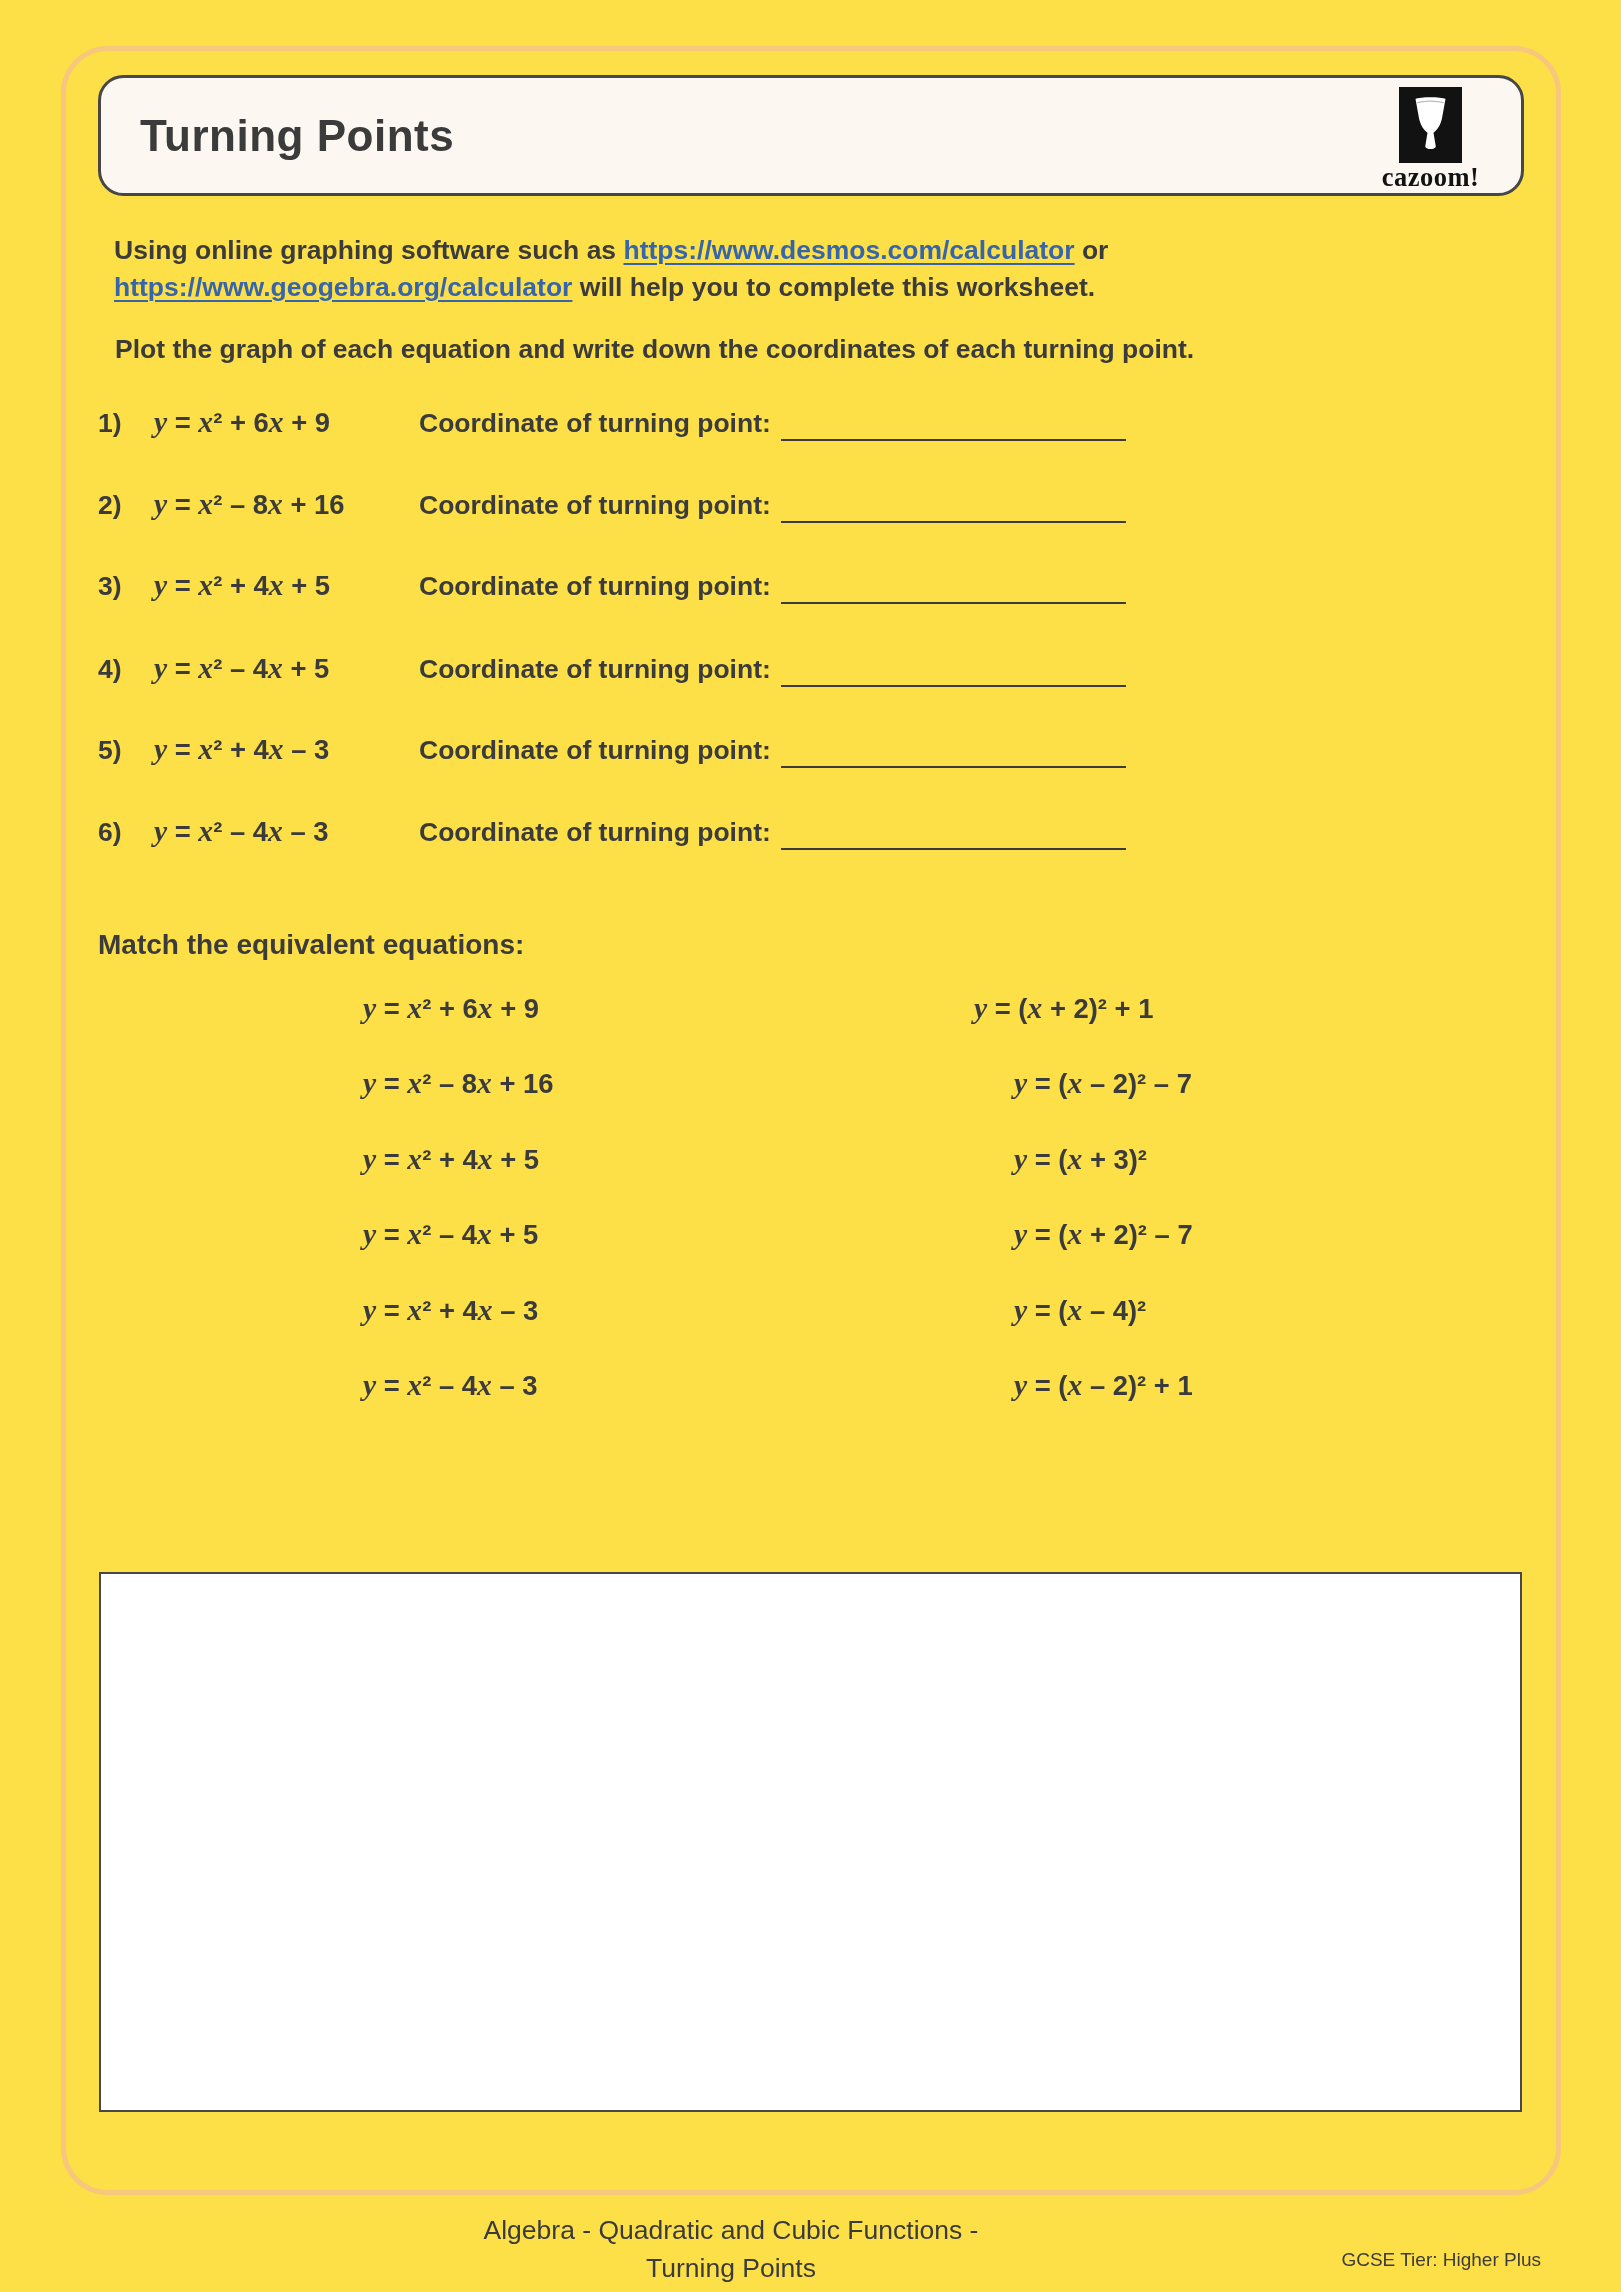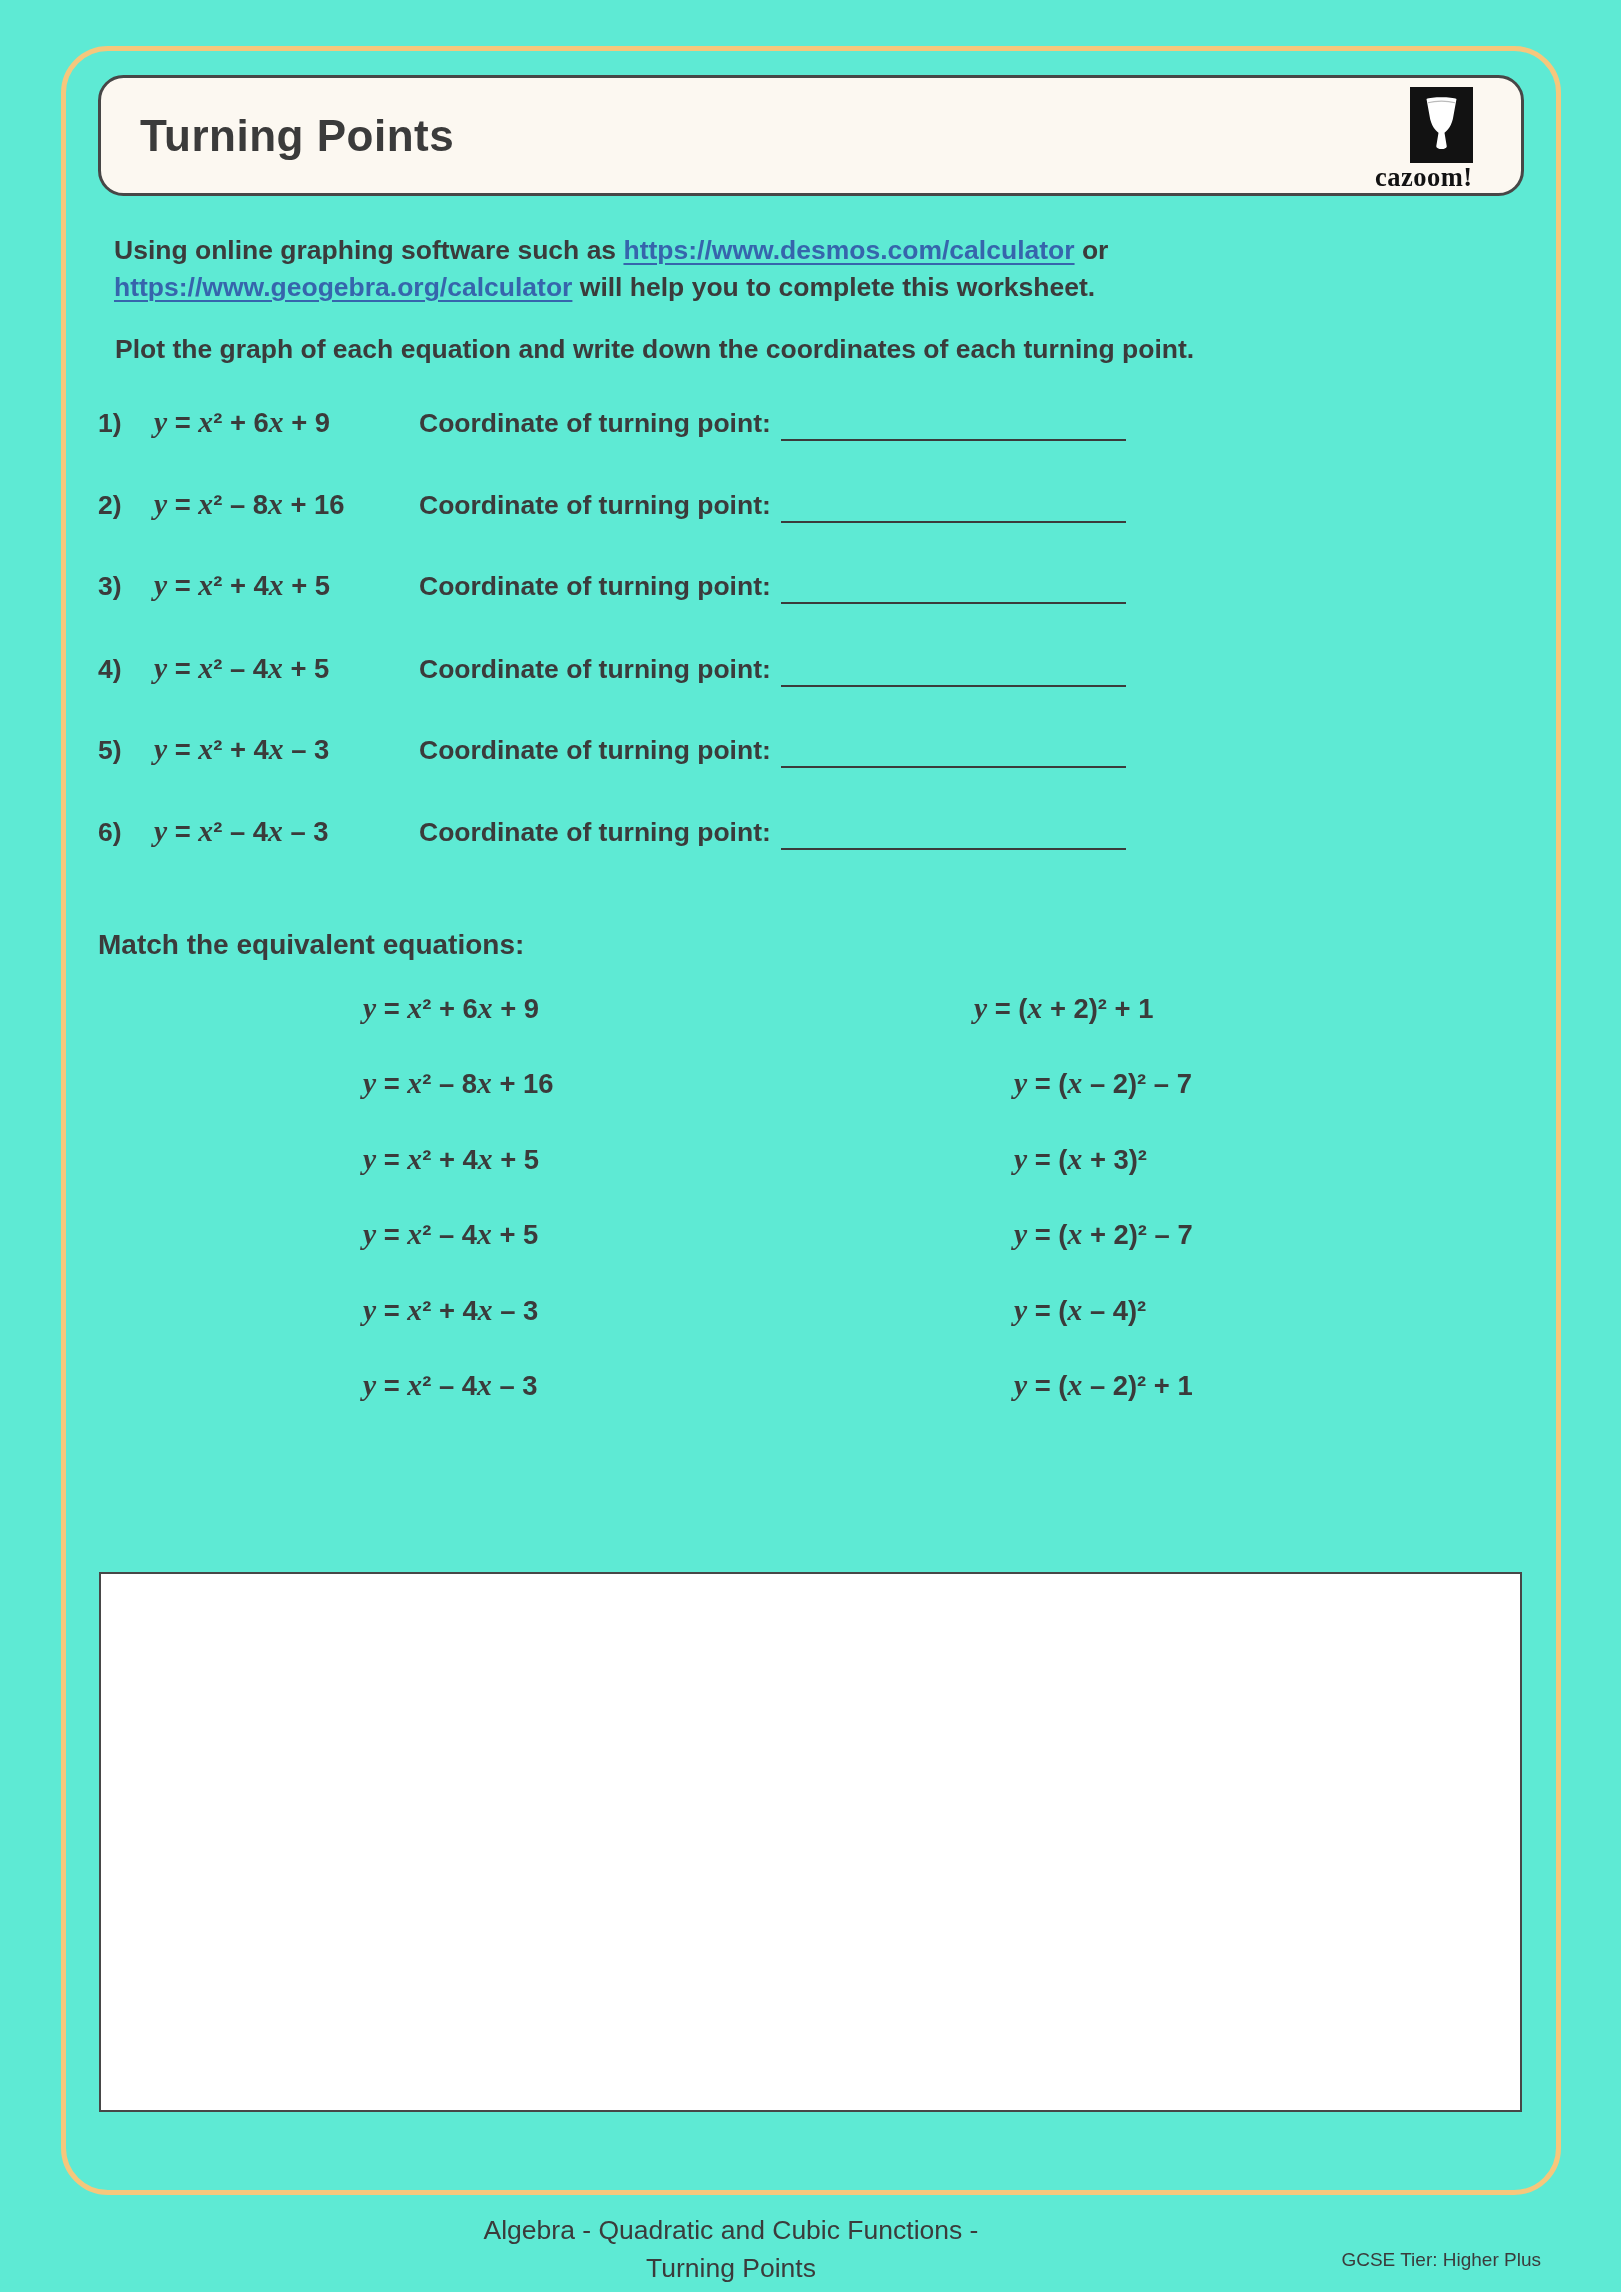--- a/index.html
+++ b/index.html
@@ -1,30 +1,30 @@
 <!DOCTYPE html>
 <html><head>
 <meta charset="utf-8">
 <style>
   * { margin:0; padding:0; box-sizing:border-box; }
   html,body { background:#ffffff; }
   body { width:1621px; height:2293px; position:relative; font-family:"Liberation Sans", sans-serif; color:#3b3b3b; }
 
-  .page { position:absolute; inset:0; width:1621px; height:2293px; background:#5eead4; overflow:hidden; }
+  .page { position:absolute; inset:0; width:1621px; height:2293px; background:#fde047; overflow:hidden; }
 
   
   .frame { position:absolute; left:61px; top:46px; width:1500px; height:2149px;
            border:5.9px solid #f6c77c; border-radius:47px; }
 
   
   .header-box { position:absolute; left:98px; top:75px; width:1426px; height:121px;
                 border:3.9px solid #474747; border-radius:25.5px; background:#fcf8f1; }
   .page-title { position:absolute; left:39px; top:50%; transform:translateY(-50%);
                 font-size:44px; font-weight:700; color:#3b3b3b; letter-spacing:0.5px; }
-  .logo { position:absolute; right:13px; top:8.8px; width:133px; }
+  .logo { position:absolute; right:24px; top:8.8px; width:133px; text-align:center; }
   .logo-square { width:63px; height:76px; background:#121212; margin:0 auto;
                  display:flex; align-items:center; justify-content:center; }
   .logo-word { font-family:"Liberation Serif", serif; font-weight:700; font-size:26.5px;
                color:#121212; margin-top:-1px; letter-spacing:0.5px; }
 
   
   .intro { position:absolute; left:98px; top:232px; width:1333px;
            font-size:26.5px; line-height:37px; font-weight:700;margin-left:16px; }
   a.link { color:#3665ac; text-decoration:underline; text-decoration-thickness:2px; text-underline-offset:3.9px; }
 

